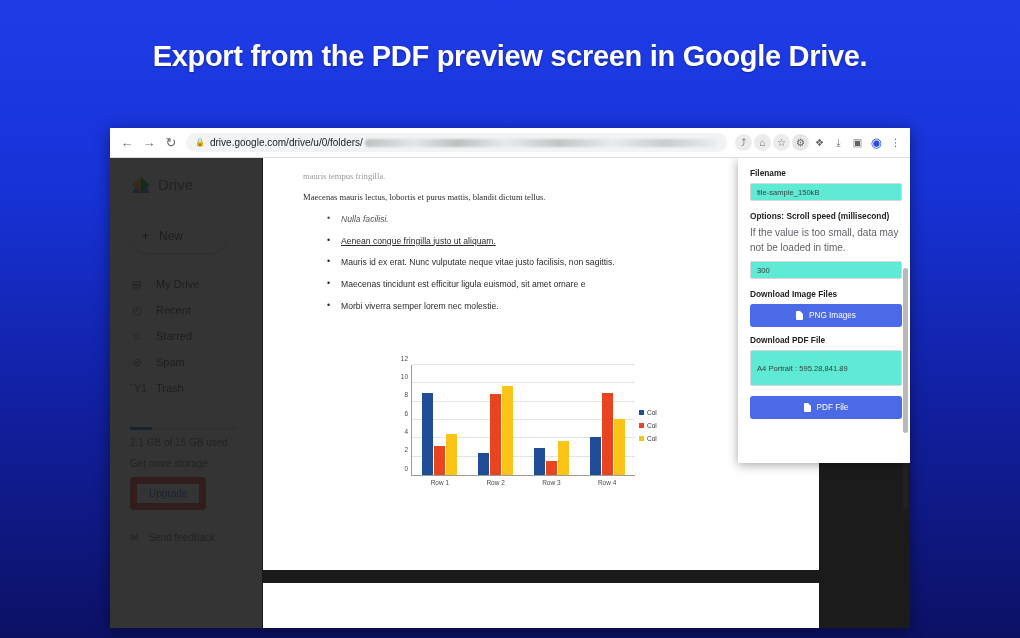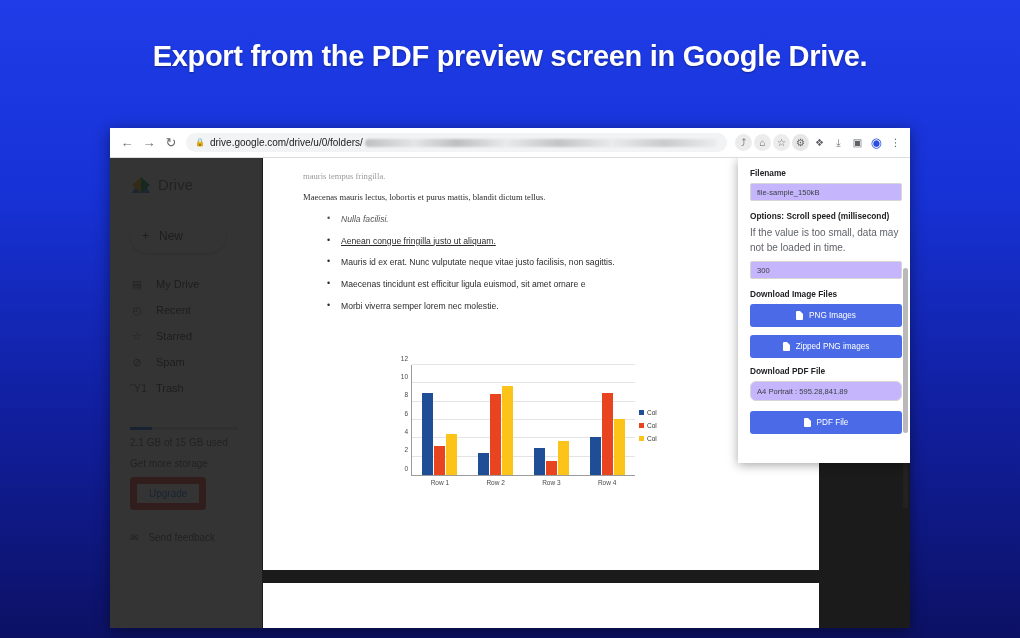--- a/index.html
+++ b/index.html
@@ -194,23 +194,23 @@
     position: absolute; left: 476px; top: 0px;
     width: 176px; height: 305px; background: #ffffff;
     box-shadow: 0 2px 10px rgba(0,0,0,0.35); z-index: 20;
     padding: 10px 12px; overflow: hidden;
   }
   .panel-label { font-size: 8.3px; font-weight: bold; color: #202124; margin-bottom: 5px; }
   .panel-help { font-size: 10px; color: #5f6368; line-height: 1.45; margin-bottom: 6px; }
   .panel-input {
     width: 100%; height: 18px; border: 1px solid #d6d6d6; border-radius: 2px;
     font-size: 7.6px; color: #3c4043; padding: 0 6px; display: flex;
-    align-items: center; margin-bottom: 10px; background: #c4b5fd;
-  }
-  .panel-input.tall { height: 20px; border-radius: 6px; }
+    align-items: center; margin-bottom: 10px; background: #5eead4;
+  }
+  .panel-input.tall { height: 36px; }
   .panel-btn {
     width: 100%; height: 23px; background: #4a6ae8; color: #ffffff;
     border-radius: 3px; display: flex; align-items: center; justify-content: center;
     gap: 6px; font-size: 8.2px; margin-bottom: 8px;
   }
   .btn-doc-ico {
     width: 7px; height: 9px; background: #ffffff; position: relative; flex: none;
     border-radius: 1px;
   }
   .btn-doc-ico:after {
@@ -450,24 +450,20 @@
 
       <div class="panel-label">Options: Scroll speed (millisecond)</div>
       <div class="panel-help">If the value is too small, data may not be loaded in time.</div>
       <div class="panel-input">300</div>
 
       <div class="panel-label">Download Image Files</div>
       <div class="panel-btn">
         <span class="btn-doc-ico"></span>
         <span>PNG Images</span>
       </div>
-      <div class="panel-btn">
-        <span class="btn-doc-ico"></span>
-        <span>Zipped PNG images</span>
-      </div>
 
       <div class="panel-label">Download PDF File</div>
       <div class="panel-input tall">A4 Portrait : 595.28,841.89</div>
       <div class="panel-btn">
         <span class="btn-doc-ico"></span>
         <span>PDF File</span>
       </div>
     </div>
   </div>
 </div>

